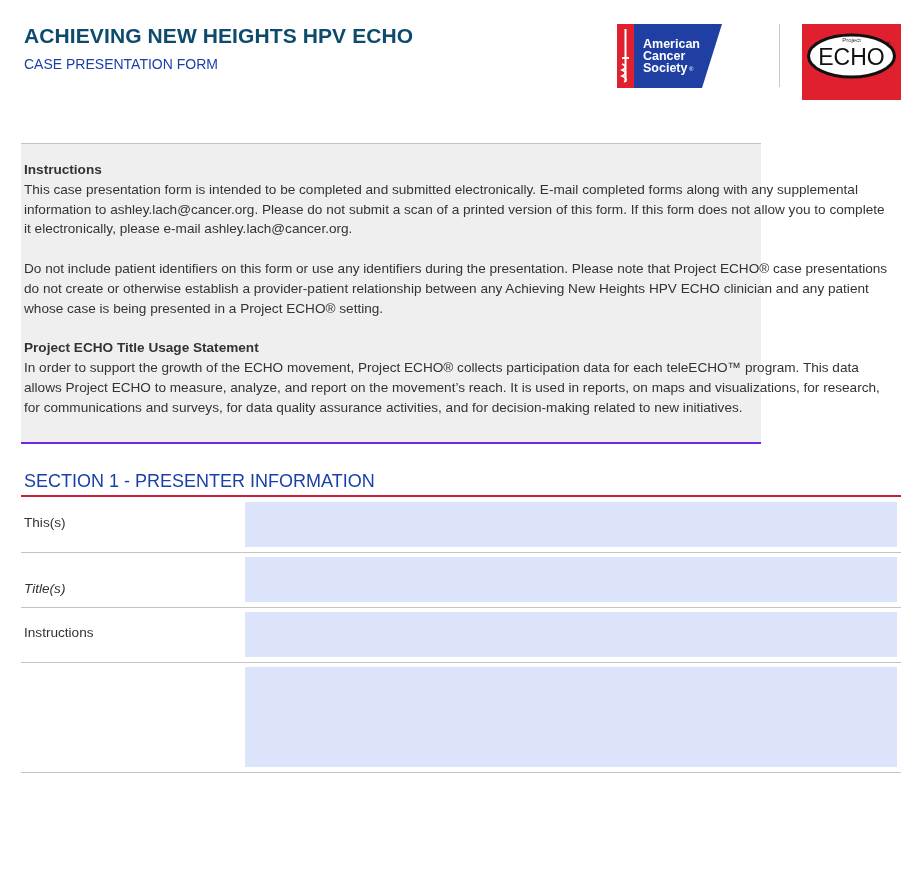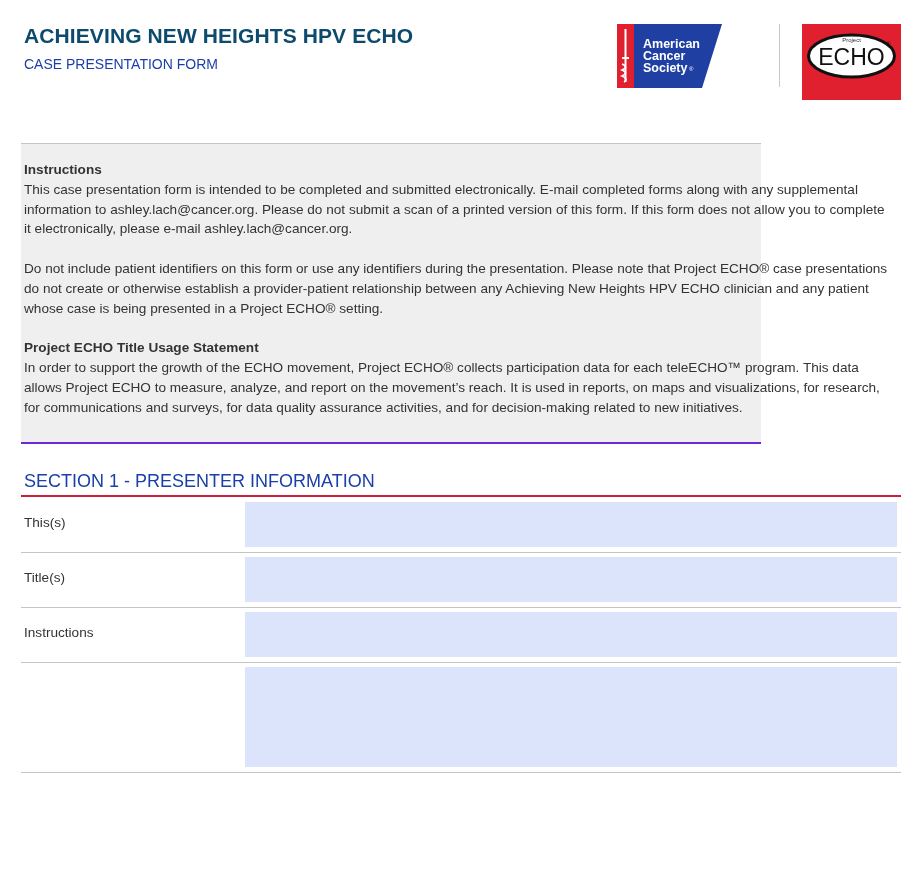--- a/index.html
+++ b/index.html
@@ -75,21 +75,21 @@
 
 <div class="section-title">SECTION 1 - PRESENTER INFORMATION</div>
 <div class="section-rule"></div>
 
 <div class="row" style="top:497px; height:55px;">
   <span class="label" style="top:16px;">This(s)</span>
   <input class="field" type="text" style="top: 5px; height: 45px;" value="">
 </div>
 
 <div class="row" style="top:552px; height:55px;">
-  <span class="label" style="top:16px;">Title(s)</span>
+  <span class="label" style="top:27px;font-style:italic;">Title(s)</span>
   <input class="field" type="text" style="top: 5px; height: 45px;" value="">
 </div>
 
 <div class="row" style="top:607px; height:55px;">
   <span class="label" style="top:16px;">Instructions</span>
   <input class="field" type="text" style="top: 5px; height: 45px;" value="">
 </div>
 
 <div class="row" style="top:662px; height:110px;">
   <textarea class="field" style="top: 5px; height: 100px;"></textarea>

